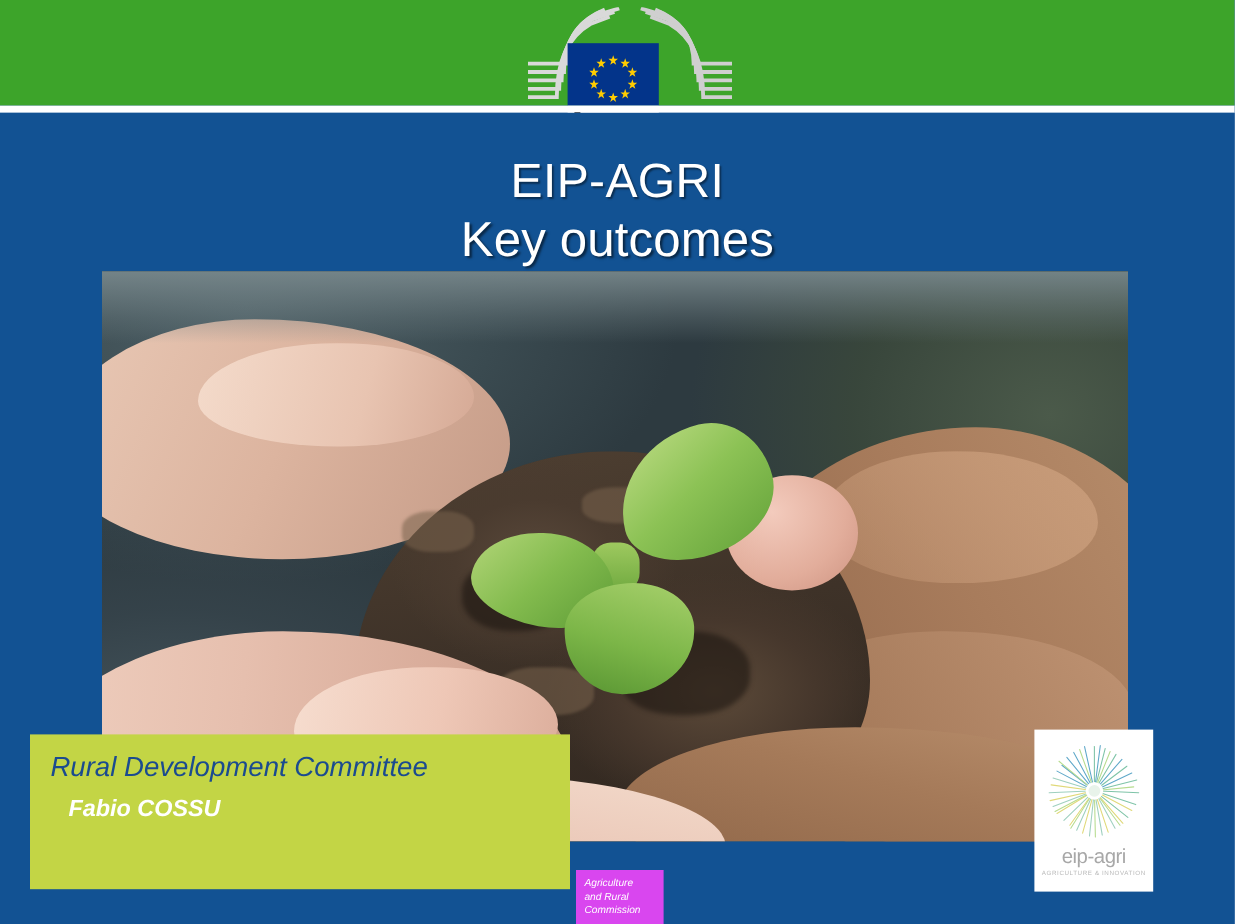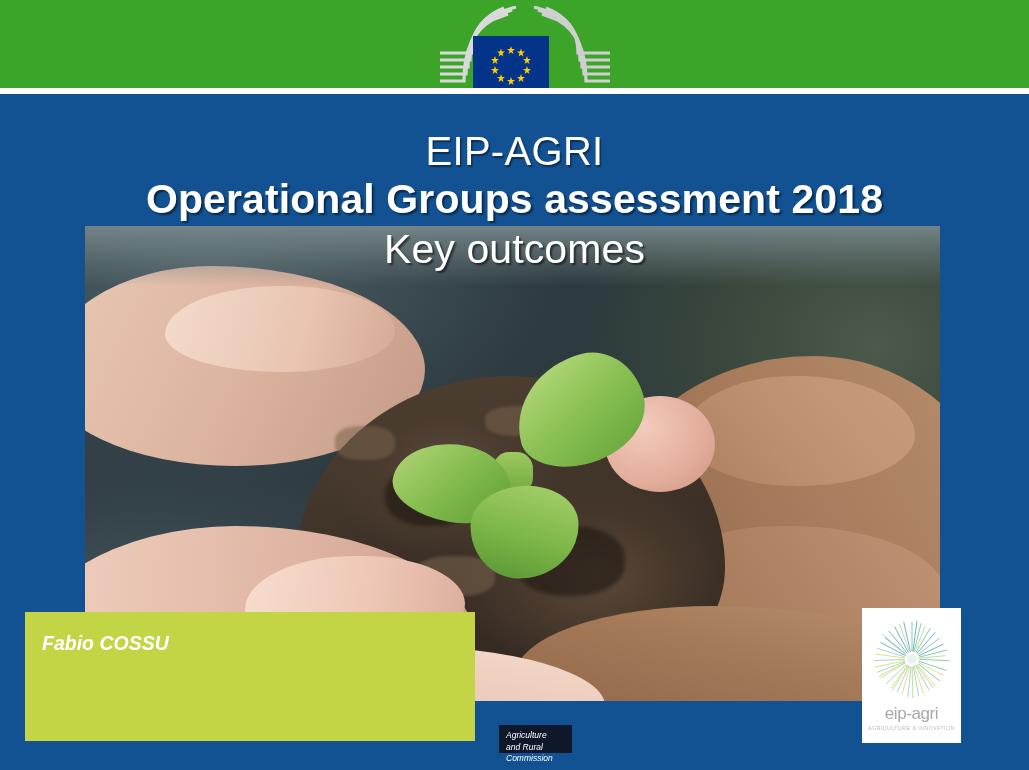--- a/index.html
+++ b/index.html
@@ -317,32 +317,31 @@
     white-space: nowrap;
   }
   .info-l3, .info-l4 {
     color: #ffffff;
     font-style: italic;
     font-size: 19.5px;
     font-weight: bold;
     line-height: 25px;
     white-space: nowrap;
   }
-  .info-l3 { margin-top: 7px; }
+  .info-l3 { margin-top: 7px; margin-left: 15px; }
 
   
   .agri-box {
     position: absolute;
     left: 480px; top: 725px;
-    width: 73px; height: 28px;
-    background: #0f172a;
+    width: 73px; height: 45px;
+    background: #d946ef;
     z-index: 7;
     padding: 5px 0 0 7px;
     box-sizing: border-box;
-    margin-left: 19px;
   }
   .agri-line {
     color: #ffffff;
     font-style: italic;
     font-size: 8.5px;
     line-height: 11.5px;
     white-space: nowrap;
   }
 
   
@@ -462,25 +461,25 @@
     <div class="hand hand-left-lower"></div>
     <div class="hand finger-ll-1"></div>
     <div class="hand finger-ll-2"></div>
     <div class="cuff"></div>
 
     <div class="photo-top-haze"></div>
   </div>
 
   <div class="title-block">
     <div class="title-line1">EIP-AGRI</div>
-    <div class="title-line2">Operational Groups assessment 2018</div>
     <div class="title-line3">Key outcomes</div>
   </div>
 
   <div class="info-box">
+    <div class="info-l1">Rural Development Committee</div>
     <div class="info-l3">Fabio COSSU</div>
   </div>
 
   <div class="agri-box">
     <div class="agri-line">Agriculture</div>
     <div class="agri-line">and Rural</div>
     <div class="agri-line">Commission</div>
   </div>
 
   <div class="eip-logo">

